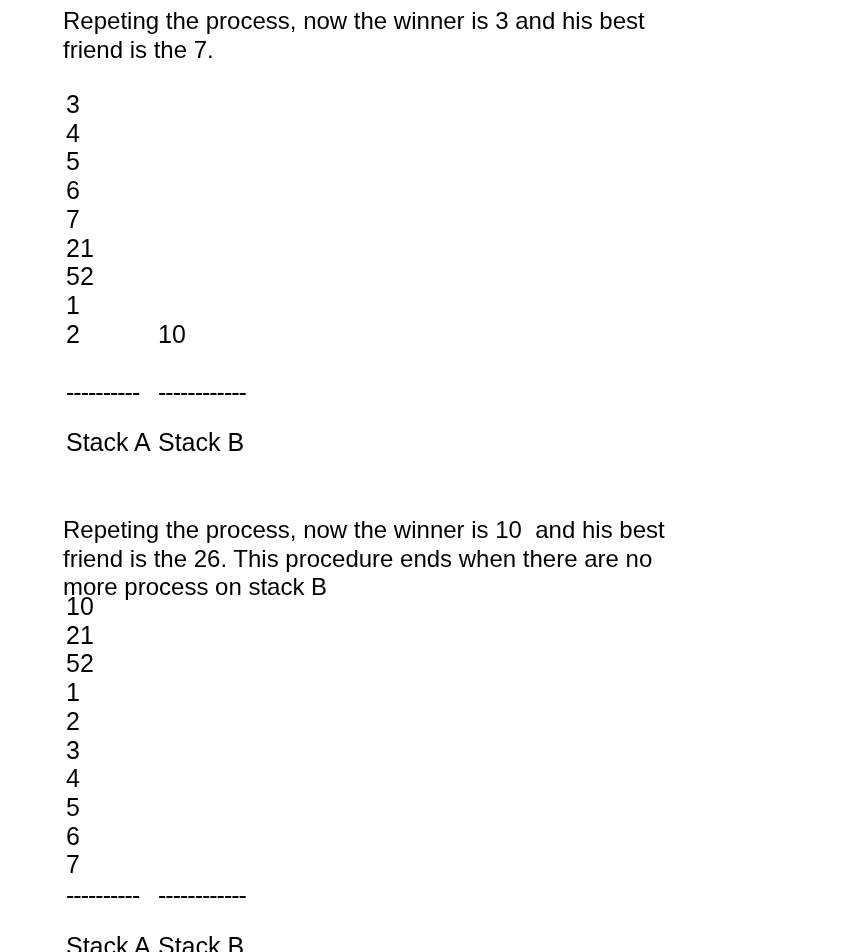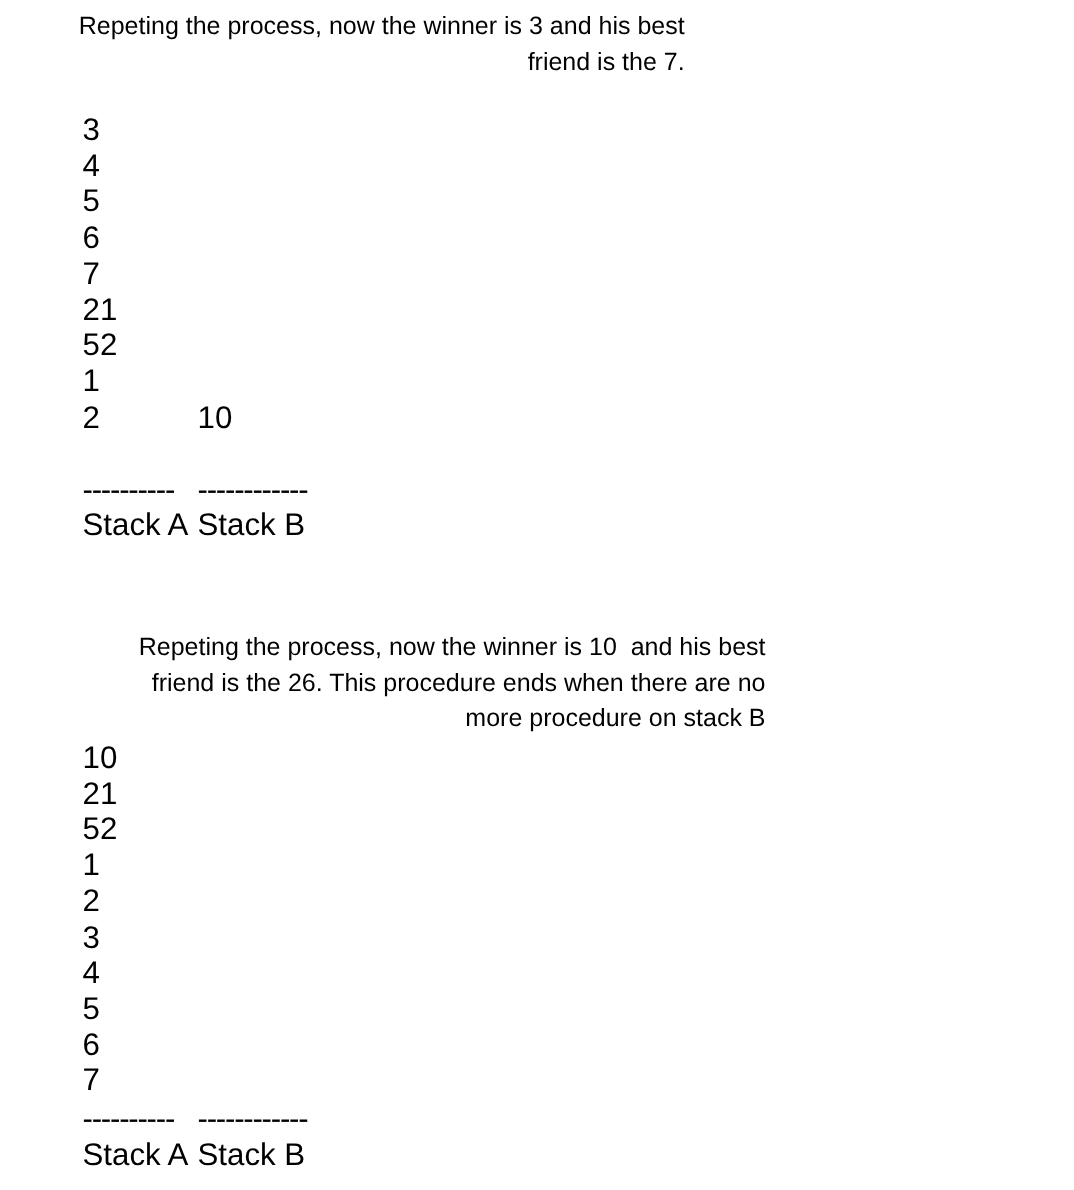--- a/index.html
+++ b/index.html
@@ -17,27 +17,26 @@
     overflow: hidden;
   }
   .doc-section {
     position: absolute;
     left: 0;
     top: 0;
     width: 100%;
   }
   .para {
     position: absolute;
-    font-size: 20px;
+    font-size: 24px;
     line-height: 28.5px;
     white-space: pre;
-    text-align: right;
   }
   .para-1 { left: 63px; top: 7px; }
-  .para-2 { left: 63px; top: 504px; margin-left: 48px; }
+  .para-2 { left: 63px; top: 516px; }
   .stack-rows {
     position: absolute;
     font-size: 25px;
     line-height: 28.7px;
   }
   .rows-1 { left: 66px; top: 90px; }
   .rows-2 { left: 66px; top: 592px; }
   .stack-row { display: flex; }
   .col-a { width: 92px; white-space: pre; }
   .col-b { white-space: pre; }
@@ -48,20 +47,21 @@
     line-height: 28.7px;
     letter-spacing: -1px;
   }
   .divider-1 { left: 66px; top: 378px; }
   .divider-2 { left: 66px; top: 881px; }
   .labels-row {
     position: absolute;
     display: flex;
     font-size: 25px;
     line-height: 28.7px;
+    margin-top: 22px;
   }
   .labels-1 { left: 66px; top: 406px; }
   .labels-2 { left: 66px; top: 910px; }
 </style>
 </head>
 <body>
 
 <div class="page">
 
   <section class="doc-section">
@@ -111,21 +111,21 @@
       <span class="col-b">------------</span>
     </div>
 
     <div class="labels-row labels-1">
       <span class="col-a">Stack A</span>
       <span class="col-b">Stack B</span>
     </div>
   </section>
 
   <section class="doc-section">
-    <div class="para para-2"><div class="para-line">Repeting the process, now the winner is 10  and his best</div><div class="para-line">friend is the 26. This procedure ends when there are no</div><div class="para-line">more procedure on stack B</div></div>
+    <div class="para para-2"><div class="para-line">Repeting the process, now the winner is 10  and his best</div><div class="para-line">friend is the 26. This procedure ends when there are no</div><div class="para-line">more process on stack B</div></div>
 
     <div class="stack-rows rows-2">
         <div class="stack-row">
         <span class="col-a">10</span>
         <span class="col-b"></span>
       </div>
         <div class="stack-row">
         <span class="col-a">21</span>
         <span class="col-b"></span>
       </div>

